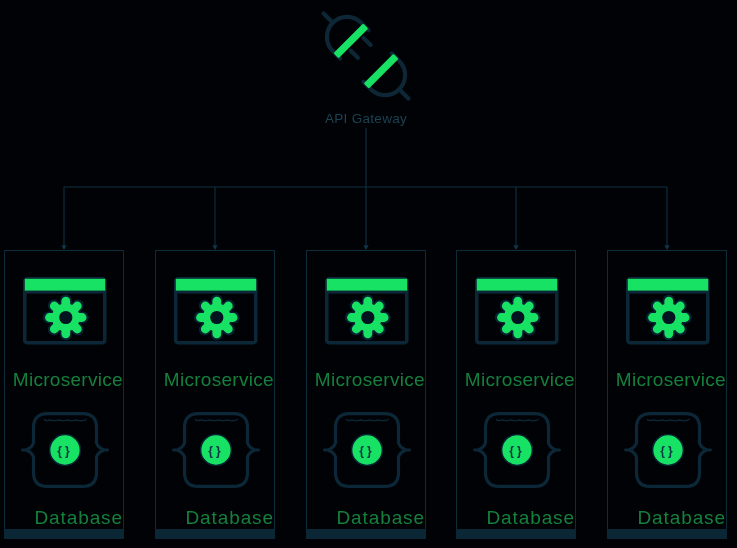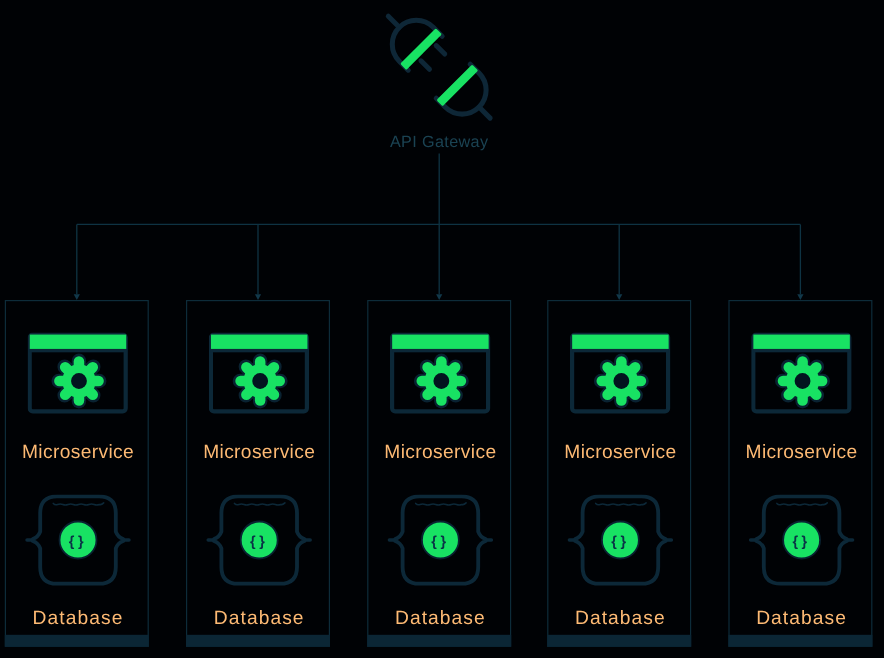--- a/index.html
+++ b/index.html
@@ -1,20 +1,20 @@
 <!DOCTYPE html>
 <html><head>
 <meta charset="utf-8">
 <style>
   html,body{margin:0;padding:0;}
   body{width:737px;height:548px;background:#000205;overflow:hidden;position:relative;
        font-family:"Liberation Sans", sans-serif;}
   .card{position:absolute;top:250px;width:118px;height:287px;border:1px solid #0d2c3a;}
   .foot{position:absolute;left:-1px;right:-1px;bottom:-1px;height:10px;background:#0b2635;}
-  .lab{position:absolute;width:100%;text-align:center;color:#fdba74;font-size:16px;letter-spacing:0.3px;text-indent:2px;}
+  .lab{position:absolute;width:100%;text-align:right;color:#15803d;font-size:19px;letter-spacing:0.3px;text-indent:2px;}
   .browser{position:absolute;left:18px;top:26px;}
   .db{position:absolute;left:12px;top:161px;}
 </style>
 </head>
 <body>
 <svg width="737" height="548" style="position:absolute;left:0;top:0" viewBox="0 0 737 548">
   <g stroke="#0e3343" stroke-width="1.1" fill="none">
     <line x1="366" y1="128" x2="366" y2="187"></line>
     <line x1="64" y1="187" x2="667" y2="187"></line>
     <line x1="64" y1="187" x2="64" y2="245"></line>

